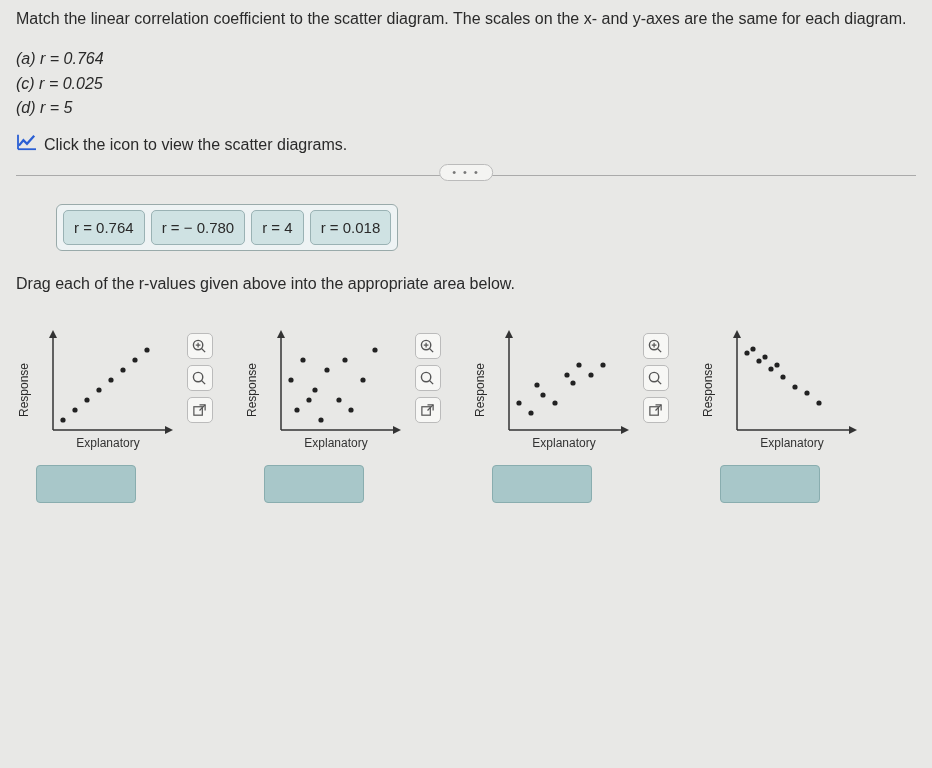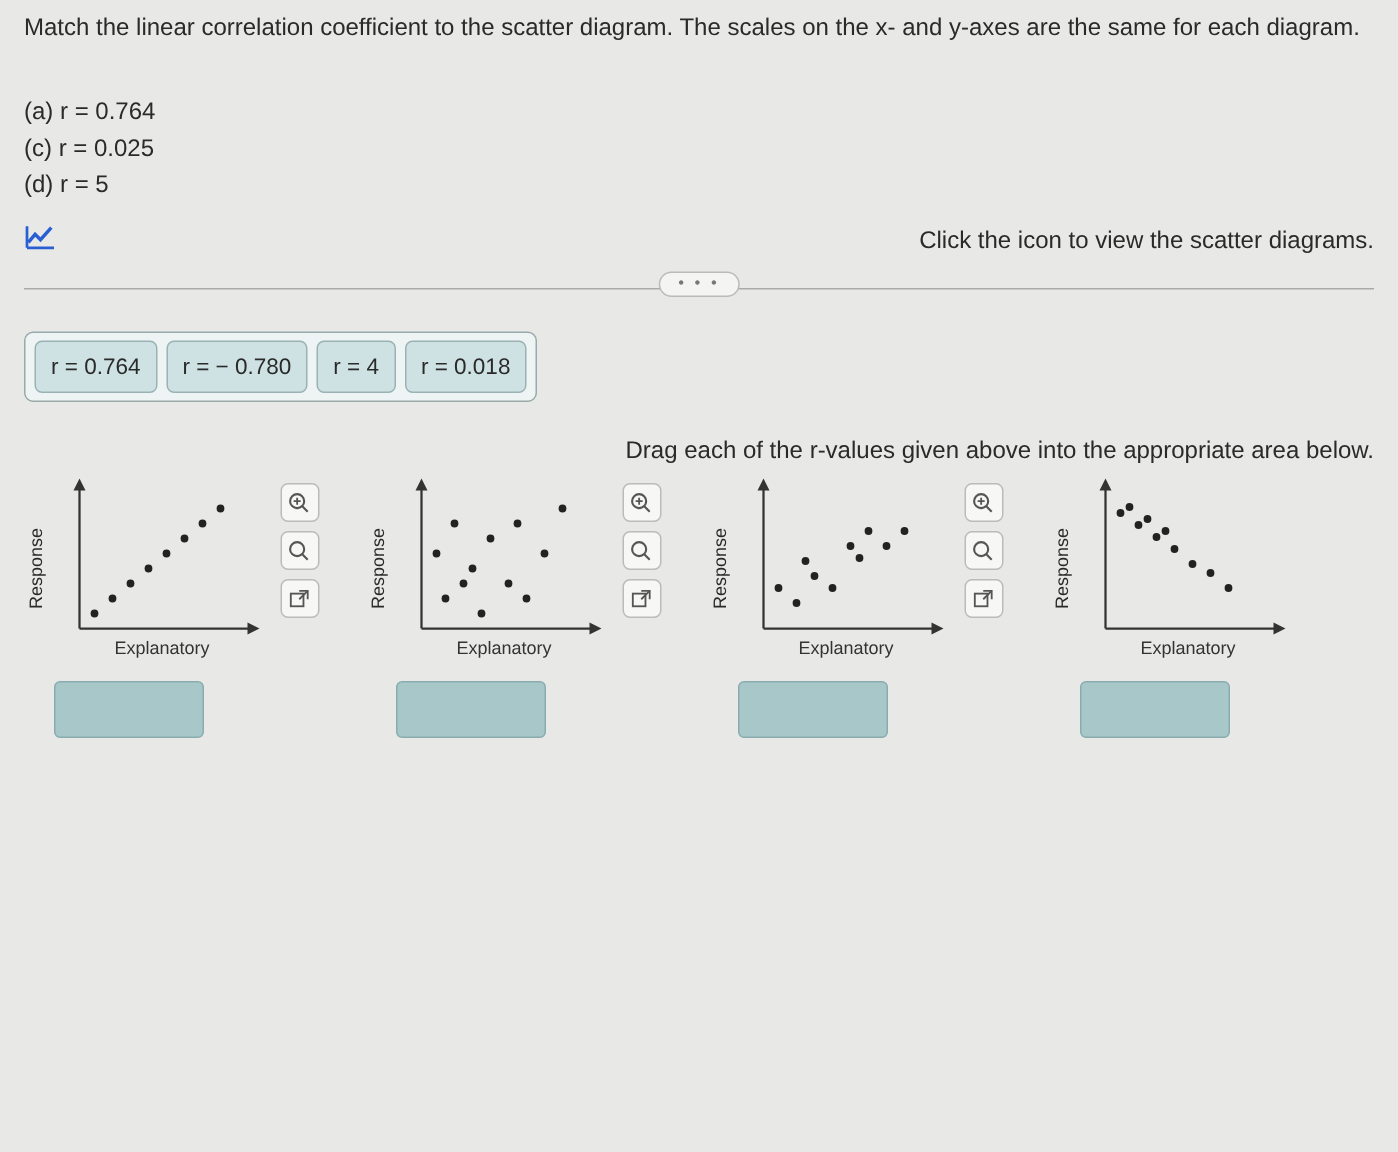--- a/index.html
+++ b/index.html
@@ -6,41 +6,42 @@
 body {
   font-family: Arial, Helvetica, sans-serif;
   background: #e8e8e6;
   width: 932px;
   height: 768px;
   padding: 8px 16px;
   color: #2a2a2a;
   font-size: 16px;
   line-height: 1.4;
 }
-.question-text { margin-bottom: 34px; }
-.options { margin-bottom: 13px; }
+.question-text { margin-bottom: 18px; }
+.options { margin-bottom: 13px; font-style: italic; }
 .options div { margin: 2px 0; }
-.icon-row { display: flex; align-items: center; gap: 6px; margin-bottom: 4px; justify-content: space-between; }
+.icon-row { display: flex; align-items: center; gap: 6px; margin-bottom: 4px; }
 .chart-icon { width: 22px; height: 18px; }
 hr.sep { border: none; border-top: 1px solid #aaa; margin: 18px 0 28px; position: relative; }
 .ellipsis-pill {
   position: absolute; left: 50%; top: -11px; transform: translateX(-50%);
   background: #f4f4f2; border: 1px solid #bbb; border-radius: 12px;
   padding: 0 12px; font-size: 11px; letter-spacing: 2px; color: #777;
 }
 .drag-source {
   display: inline-flex; gap: 6px; padding: 5px 6px;
   border: 1px solid #9aa; border-radius: 6px; background: #eef3f4;
   margin-bottom: 22px;
+  margin-left: 40px;
 }
 .chip {
   background: #cfe2e3; border: 1px solid #9ab2b4; border-radius: 5px;
   padding: 6px 10px; font-size: 15px; cursor: grab;
 }
-.instr { margin-bottom: 2px; text-align: right; }
+.instr { margin-bottom: 30px; }
 .plots-row { display: flex; gap: 12px; align-items: flex-start; }
 .plot-block { flex: 1; display: flex; gap: 4px; align-items: flex-start; }
 .plot-svg { width: 150px; height: 130px; }
 .axis-label { font-size: 12px; fill: #333; }
 .y-label { writing-mode: vertical-rl; transform: rotate(180deg); font-size: 12px; text-align: center; }
 .tool-col { display: flex; flex-direction: column; gap: 6px; margin-top: 8px; }
 .tool-btn {
   width: 26px; height: 26px; border: 1px solid #bbb; border-radius: 5px;
   background: #f7f7f5; display: flex; align-items: center; justify-content: center;
   cursor: pointer;

